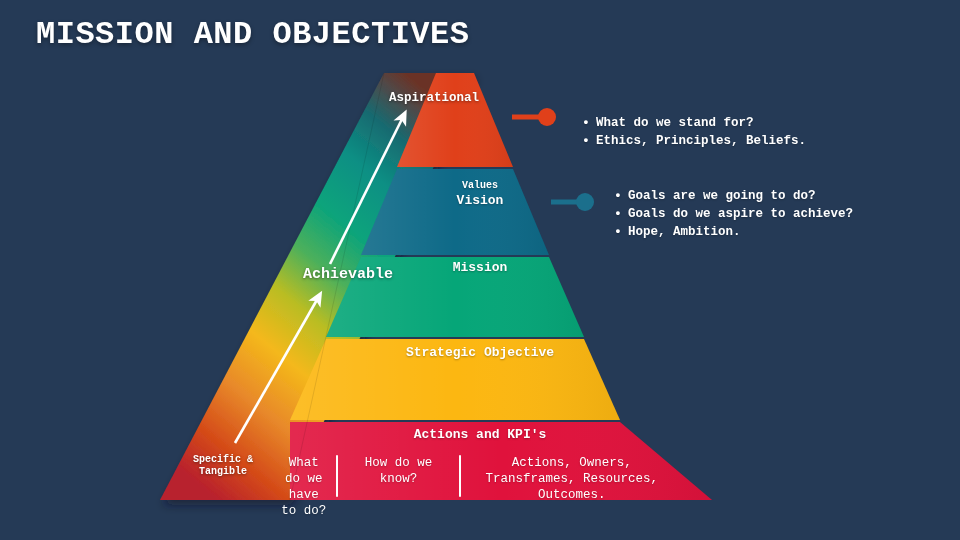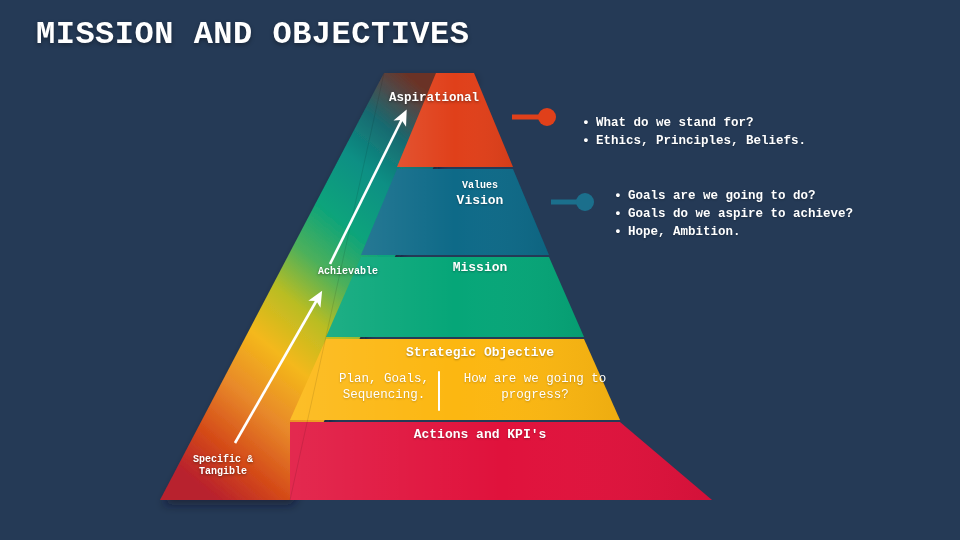--- a/index.html
+++ b/index.html
@@ -58,21 +58,21 @@
 
   
   #lbl-values   { left: 410px; top: 137px; width: 140px; font-size: 10px; margin-top: 43px; }
   #lbl-vision   { left: 410px; top: 193px; width: 140px; font-size: 13px; }
   #lbl-mission  { left: 390px; top: 260px; width: 180px; font-size: 13px; }
   #lbl-strategic{ left: 350px; top: 345px; width: 260px; font-size: 13px; }
   #lbl-actions  { left: 330px; top: 427px; width: 300px; font-size: 13px; }
 
   
   #lbl-aspirational { left: 374px; top:  91px; width: 120px; font-size: 12.5px; }
-  #lbl-achievable   { left: 288px; top: 266px; width: 120px; font-size: 10px; }
+  #lbl-achievable   { left: 288px; top: 266px; width: 120px; font-size: 15px; }
   #lbl-specific     { left: 168px; top: 454px; width: 110px; font-size: 10px; }
 
   
   .cols {
     position: absolute;
     display: flex;
     align-items: flex-start;
     justify-content: center;
   }
   .col {
@@ -226,26 +226,28 @@
   <div class="tx band-title" id="lbl-vision">Vision</div>
   <div class="tx band-title" id="lbl-mission">Mission</div>
   <div class="tx band-title" id="lbl-strategic">Strategic Objective</div>
   <div class="tx band-title" id="lbl-actions">Actions and KPI's</div>
 
   <div class="tx face-label" id="lbl-aspirational">Aspirational</div>
   <div class="tx face-label" id="lbl-achievable">Achievable</div>
   <div class="tx face-label" id="lbl-specific">Specific &amp; Tangible</div>
 
 
-  <div class="cols" id="cols-strategic">
-    <div class="col">Plan, Goals, Sequencing.</div>
+
+  <div class="cols" id="cols-actions">
+    <div class="col">What do we have to do?</div>
     <div class="sep"></div>
-    <div class="col">How are we going to progress?</div>
+    <div class="col">How do we know?</div>
+    <div class="sep"></div>
+    <div class="col">Actions, Owners, Transframes, Resources, Outcomes.</div>
   </div>
-
 
   <div class="callout" id="callout-values">
     <ul>
       <li>What do we stand for?</li>
       <li>Ethics, Principles, Beliefs.</li>
     </ul>
   </div>
 
   <div class="callout" id="callout-vision">
     <ul>

